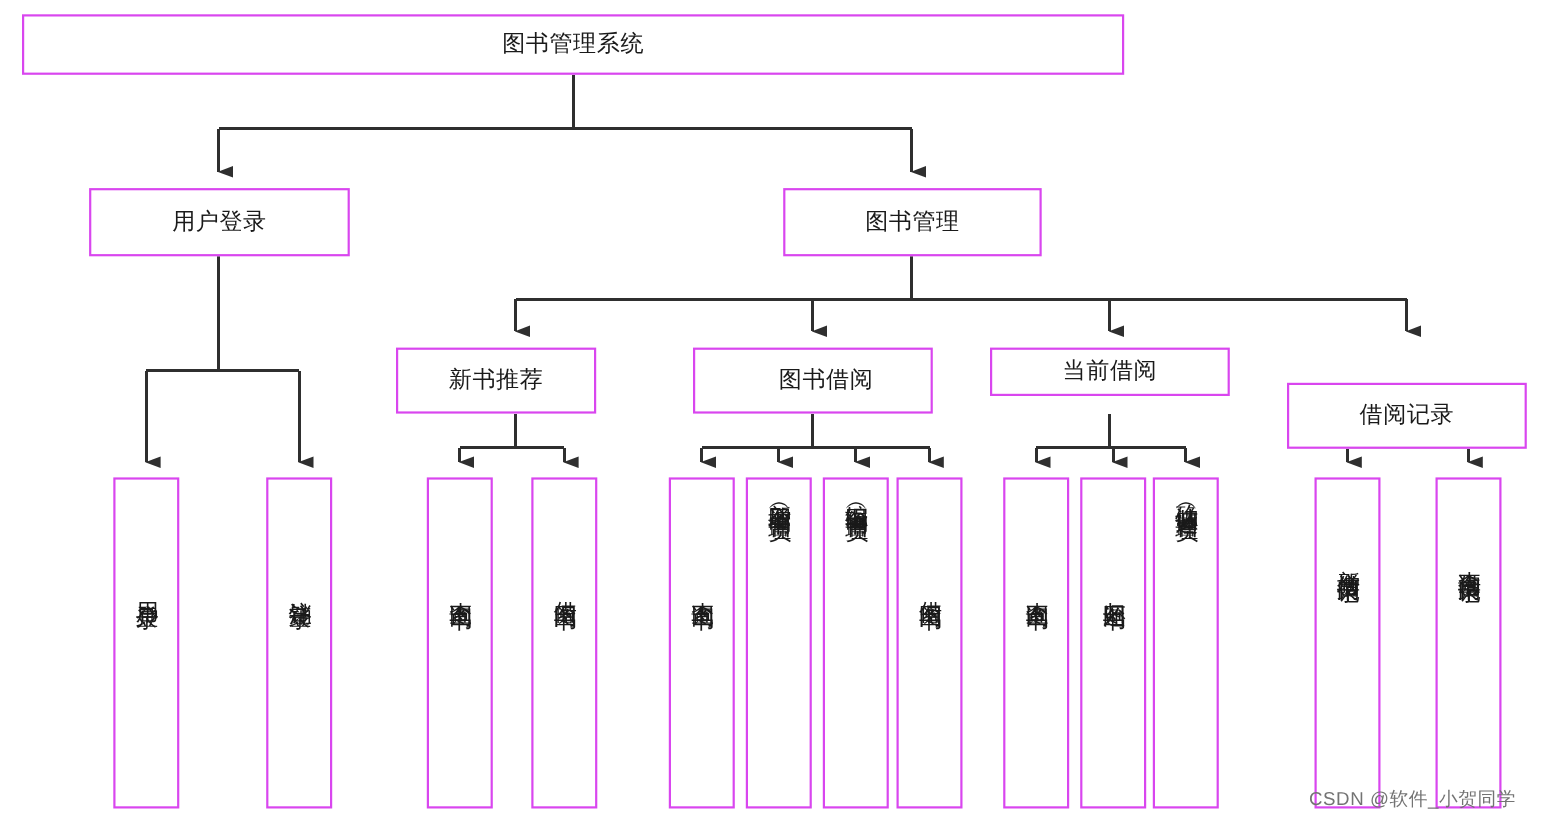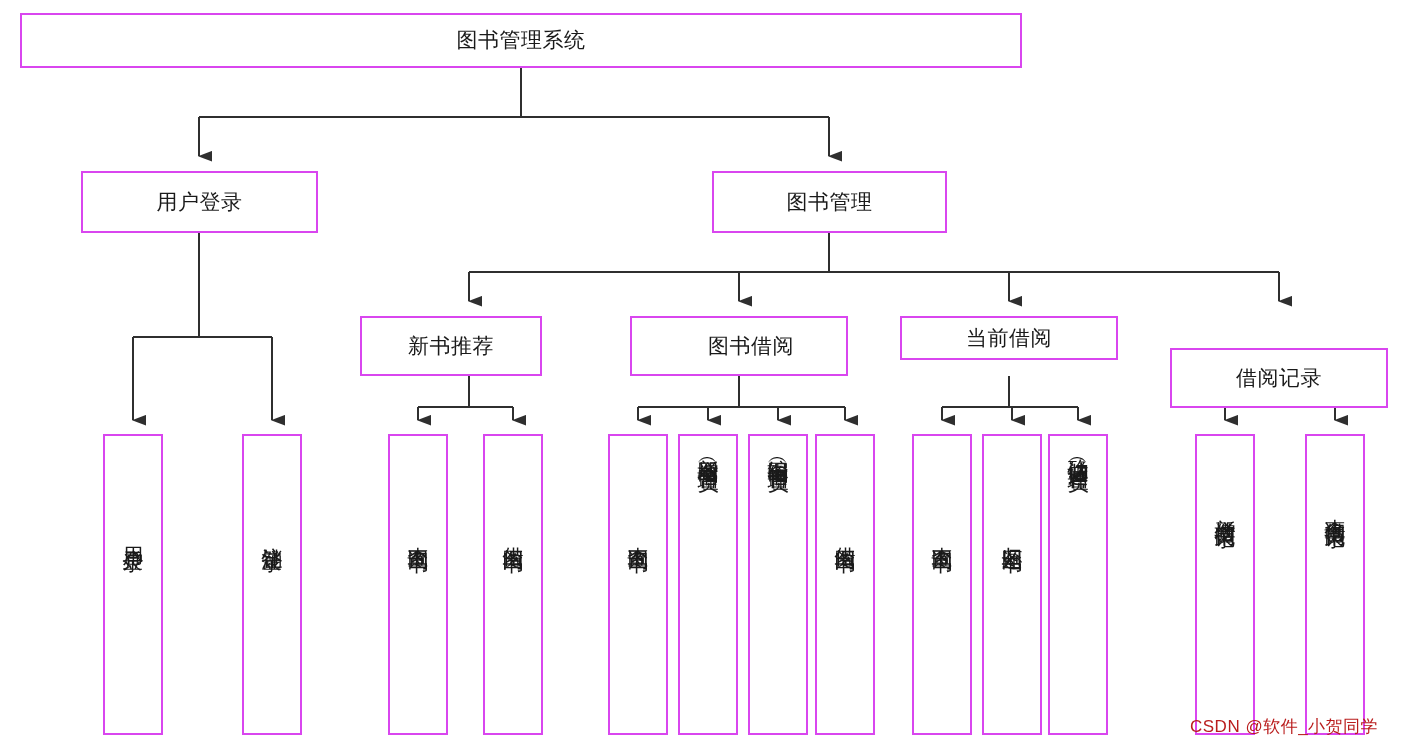--- a/index.html
+++ b/index.html
@@ -59,21 +59,21 @@
   }
   .node.vert.mid .node-label {
     margin-top: 88px;
   }
   .node.vert.midshort .node-label {
     margin-top: 60px;
   }
   .watermark {
     position: absolute;
     font-size: 17px;
-    color: #b91c1c;
+    color: #737373;
     white-space: nowrap;
     letter-spacing: 0.5px;
   }
 </style>
 </head>
 <body>
 
 <div id="canvas">
 
   <svg class="wires" viewBox="0 0 1405 747" xmlns="http://www.w3.org/2000/svg">

